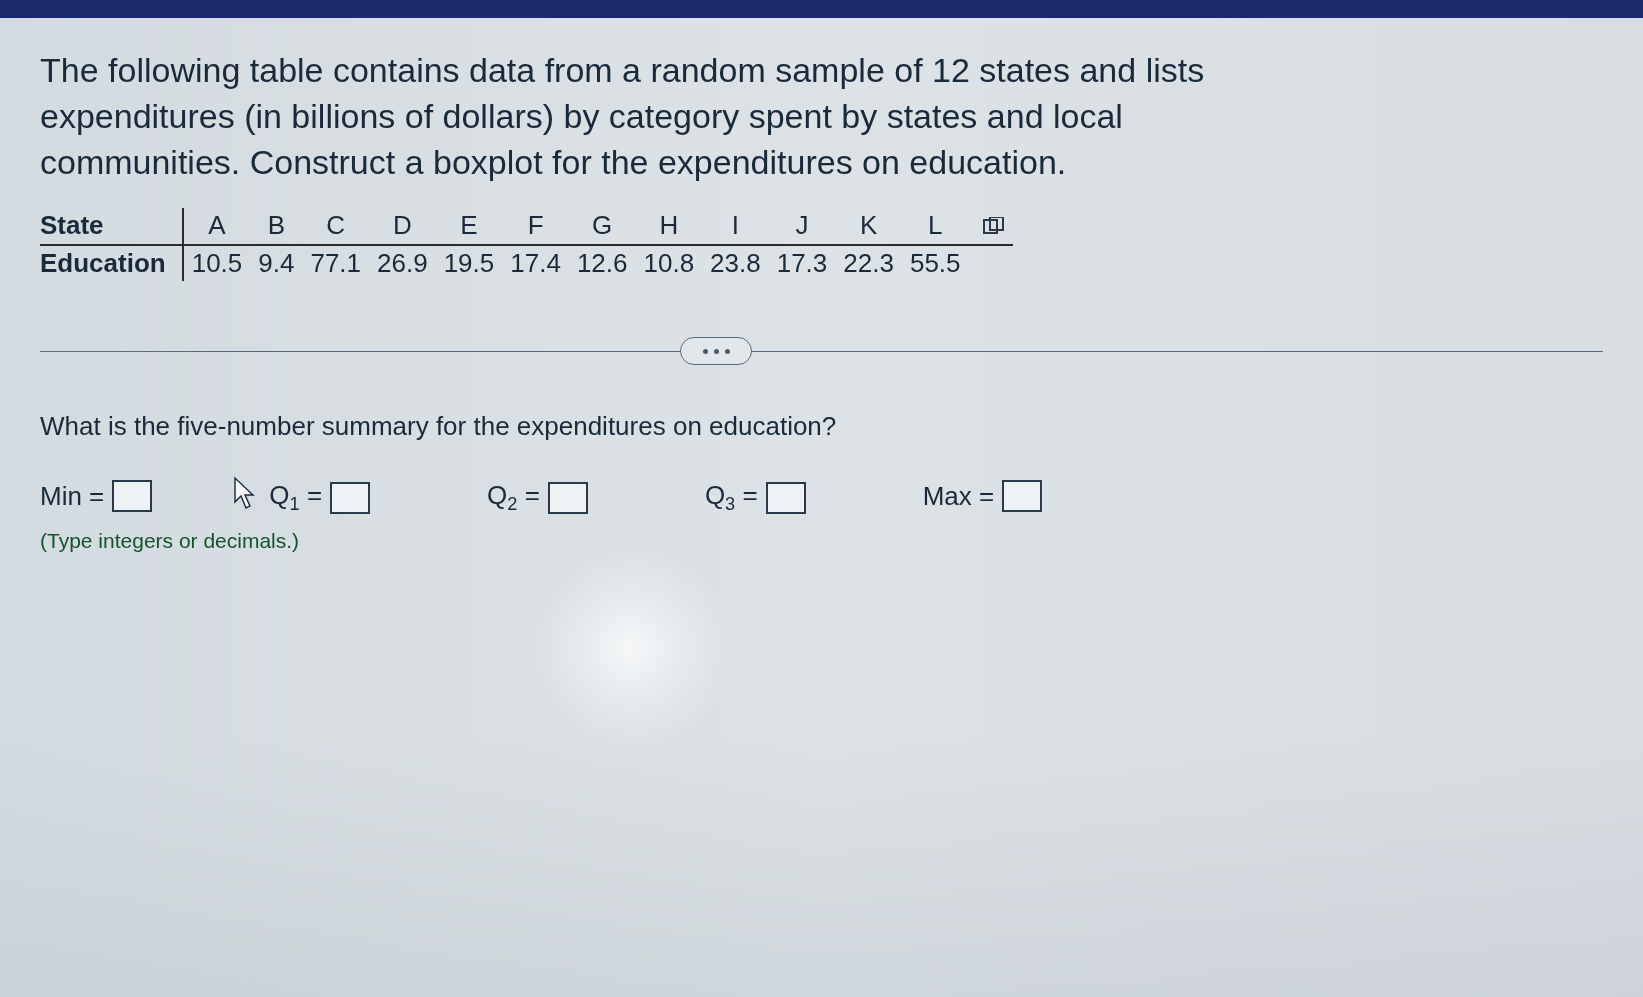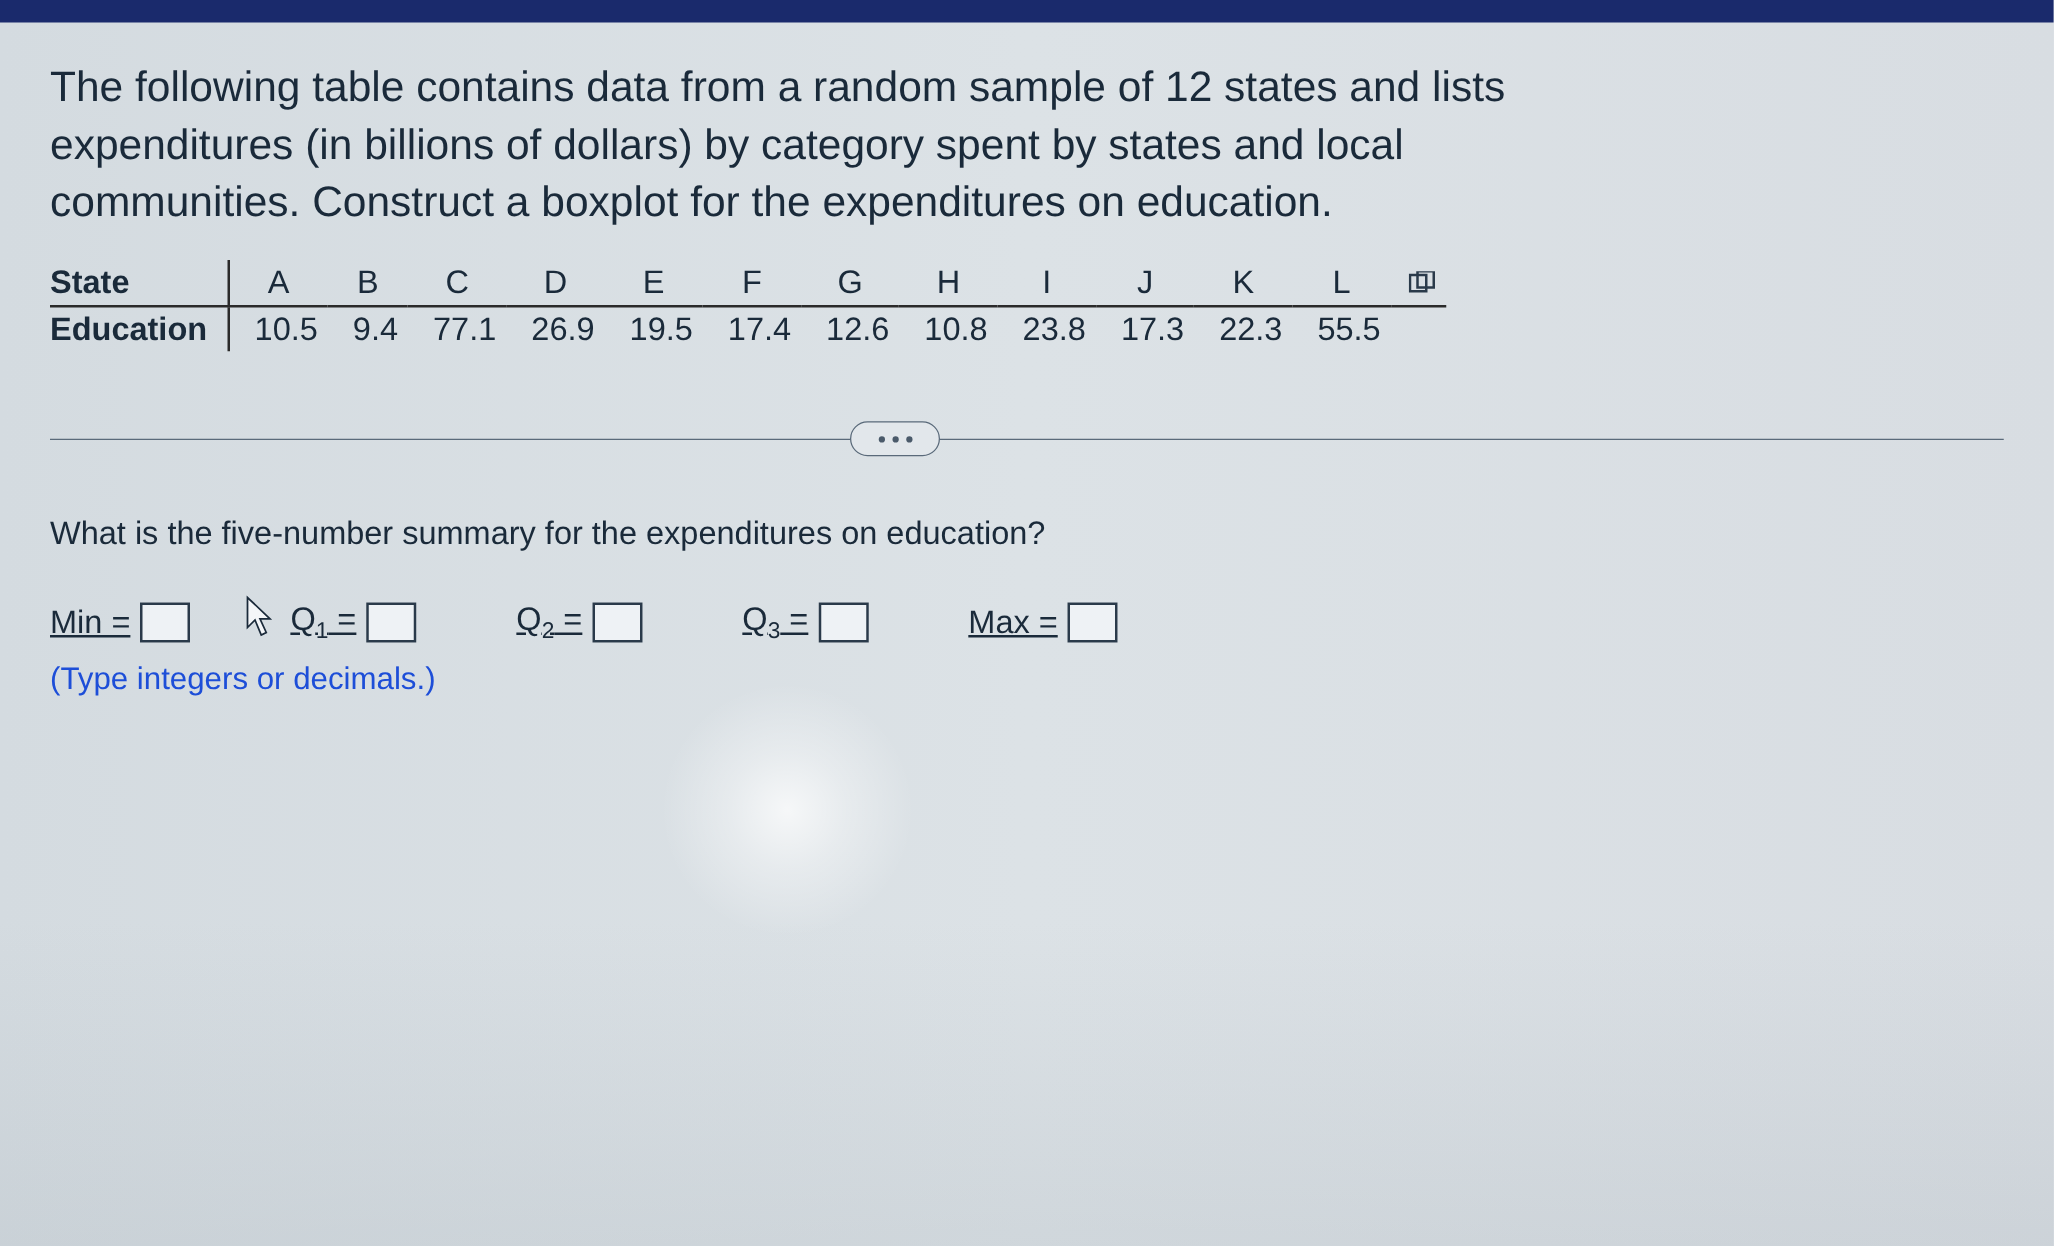--- a/index.html
+++ b/index.html
@@ -47,21 +47,21 @@
     border-bottom: 2px solid #2a2a2a;
   }
   table.data th.rowlabel {
     border-right: 2px solid #2a2a2a;
   }
   table.data tr.header td {
     text-align: center;
     padding-left: 8px; padding-right: 8px;
   }
   table.data tr.datarow td {
-    padding-left: 20px; padding-right: 8px;
+    padding-left: 8px; padding-right: 8px;
   }
   .popup-icon {
     display: inline-block;
     vertical-align: middle;
     margin-left: 6px;
   }
   .divider-row {
     position: relative;
     margin: 56px 0 46px 0;
     height: 28px;
@@ -86,46 +86,45 @@
     width: 5px; height: 5px; border-radius: 50%;
     background: #4a5a6a;
   }
   .question {
     font-size: 26px;
     color: #1a2a3a;
     margin-bottom: 38px;
   }
   .answers {
     display: flex;
-    align-items: center;
-    gap: 80px;
+    align-items: flex-start;
+    gap: 117px;
     font-size: 26px;
     color: #1a2a3a;
     margin-bottom: 14px;
     flex-wrap: nowrap;
-    text-decoration: underline;
   }
   .ans-group {
     display: flex;
     align-items: center;
     gap: 8px;
     position: relative;
   }
   .ans-input {
     width: 40px; height: 32px;
     border: 2px solid #2a3a4a;
     background: #eef2f5;
     font-size: 20px;
     text-align: center;
     padding: 0;
   }
   sub { font-size: 0.7em; vertical-align: sub; }
   .hint {
-    font-size: 25px;
-    color: #1d4ed8;
+    font-size: 21px;
+    color: #14532d;
   }
   .cursor-overlay {
     position: absolute;
     pointer-events: none;
   }
   .glare {
     position: absolute;
     left: 520px; top: 520px;
     width: 220px; height: 220px;
     background: radial-gradient(circle, rgba(255,255,255,0.75) 0%, rgba(255,255,255,0.35) 30%, rgba(255,255,255,0) 65%);

